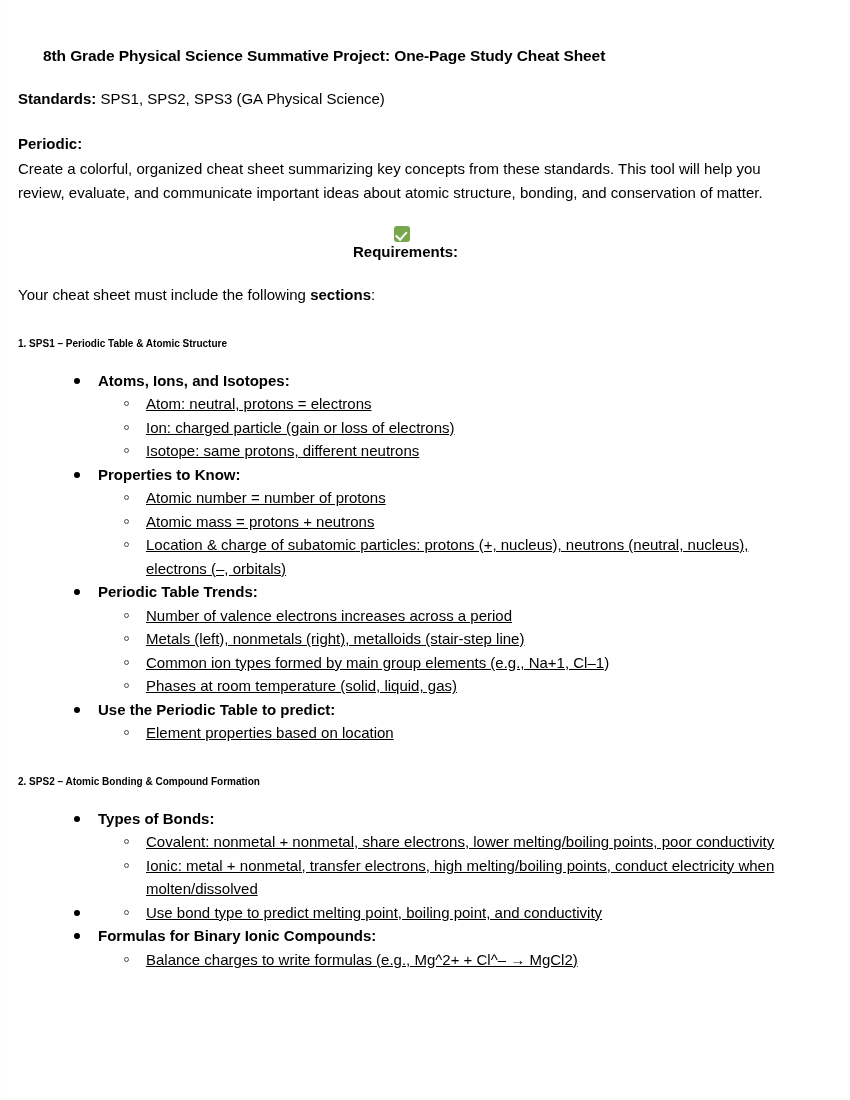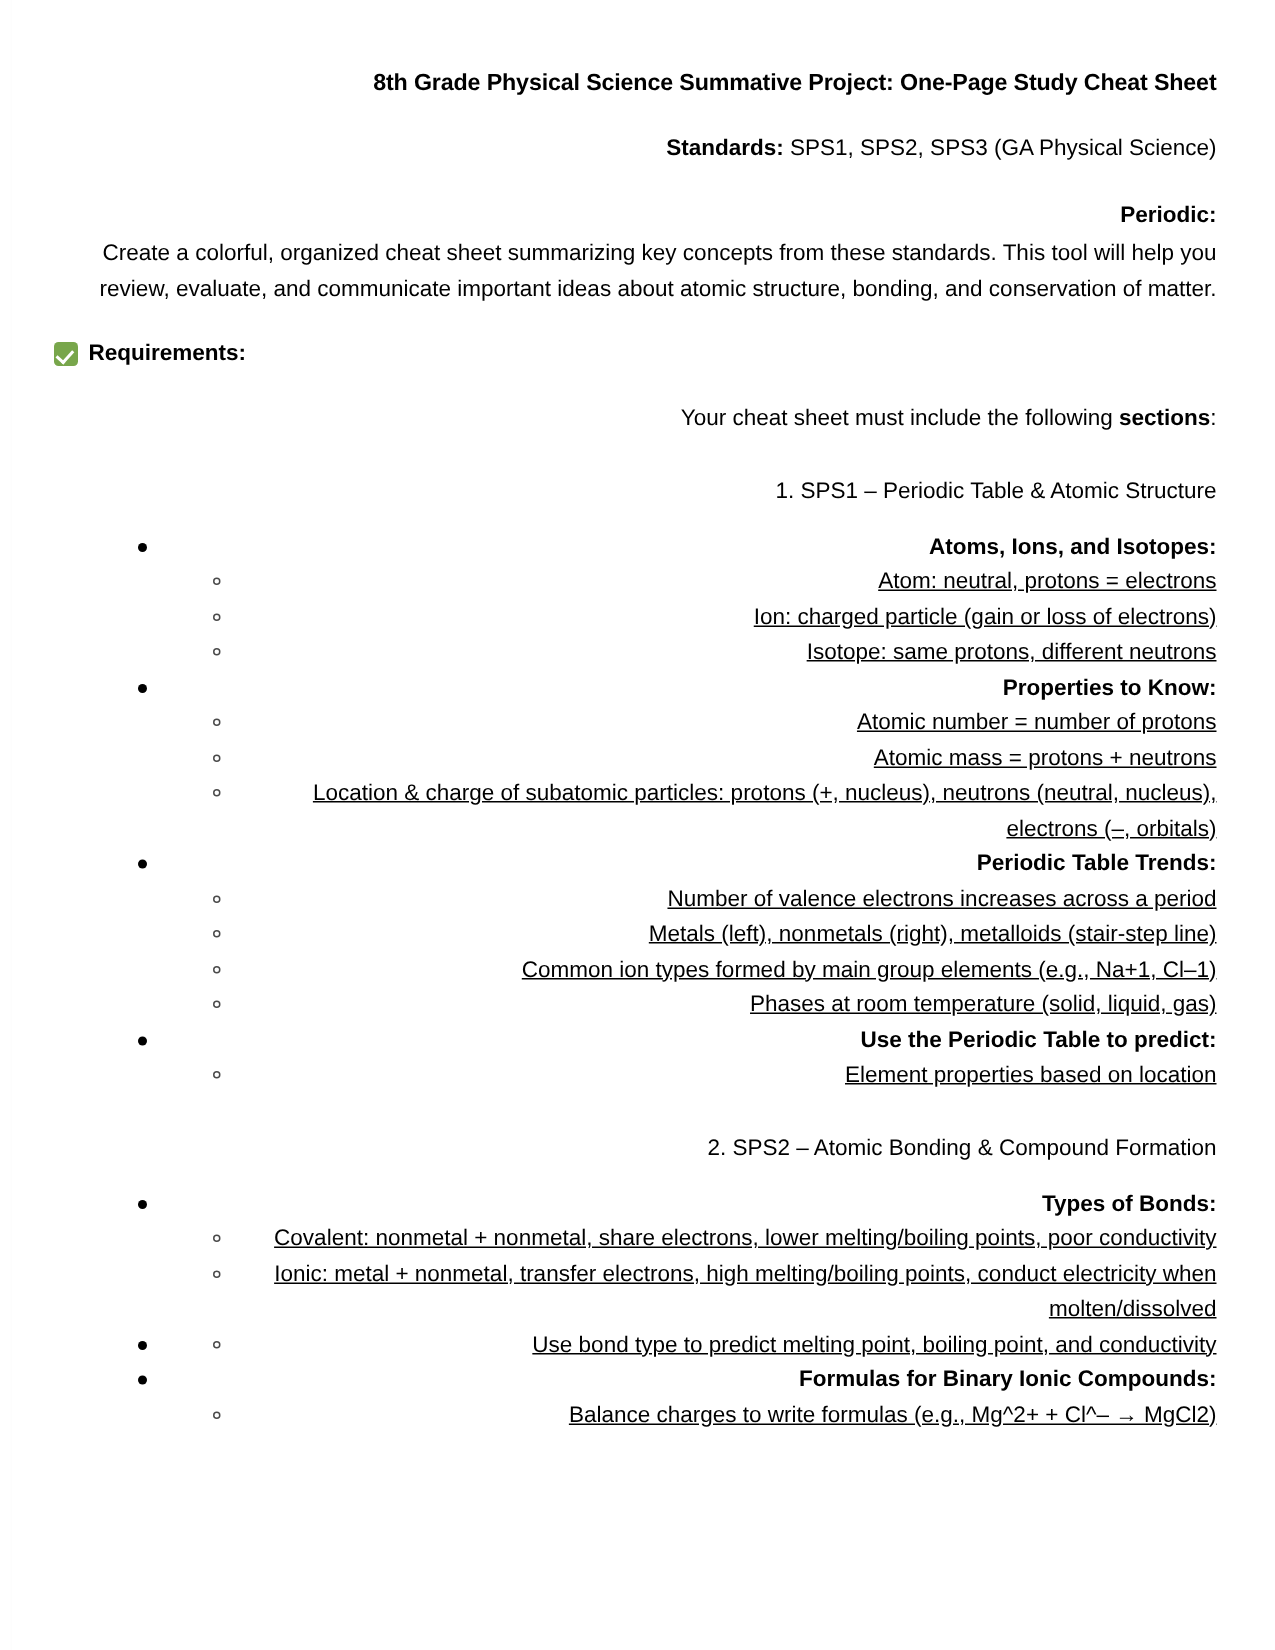--- a/index.html
+++ b/index.html
@@ -29,24 +29,23 @@
     position: absolute;
     left: 7px;
     top: 0;
     width: 1px;
     height: 1100px;
     background: #fdfdfd;
   }
 
   .content {
     position: absolute;
-    left: 36px;
+    left: 18px;
     top: 40px;
     width: 775px;
-    text-align: right;
   }
 
   
   .doc-title {
     font-size: 15.5px;
     font-weight: bold;
     line-height: 20px;
     margin: 0 0 0 25px;
     padding-top: 6px;
     letter-spacing: -0.1px;
@@ -54,31 +53,32 @@
 
   .para {
     font-size: 15px;
     line-height: 23.5px;
     margin: 21px 0 0 0;
   }
 
   .para b { font-weight: bold; }
 
   .section-head {
-    font-size: 15px;
-    font-weight: normal;
+    font-size: 10px;
+    font-weight: bold;
     line-height: 22px;
     margin: 26px 0 0 0;
   }
 
   
   .req-line {
     display: flex;
     align-items: center;
     margin: 22px 0 0 0;
+    flex-direction: column;
   }
   .check-badge {
     display: inline-block;
     width: 16px;
     height: 16px;
     border-radius: 3px;
     background: #78a64b;
     position: relative;
     flex: 0 0 auto;
     margin-right: 7px;

